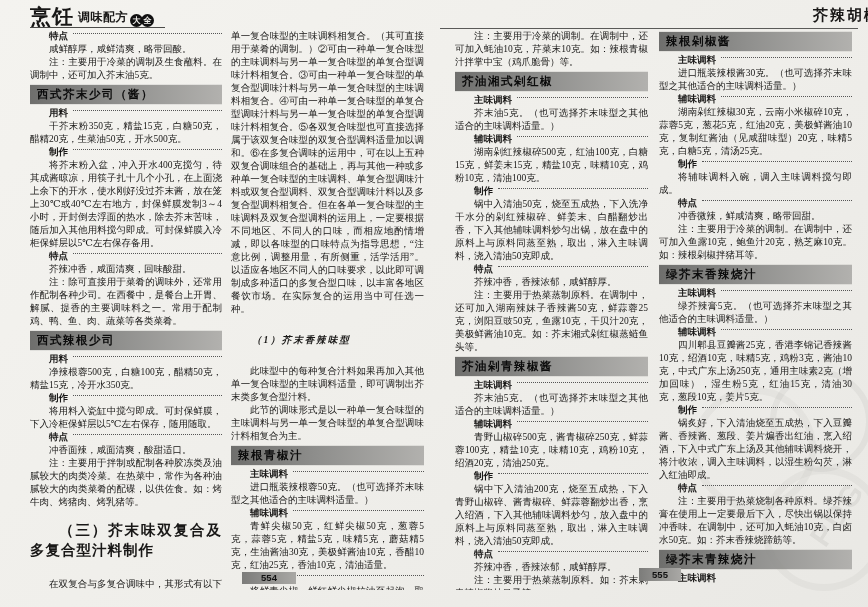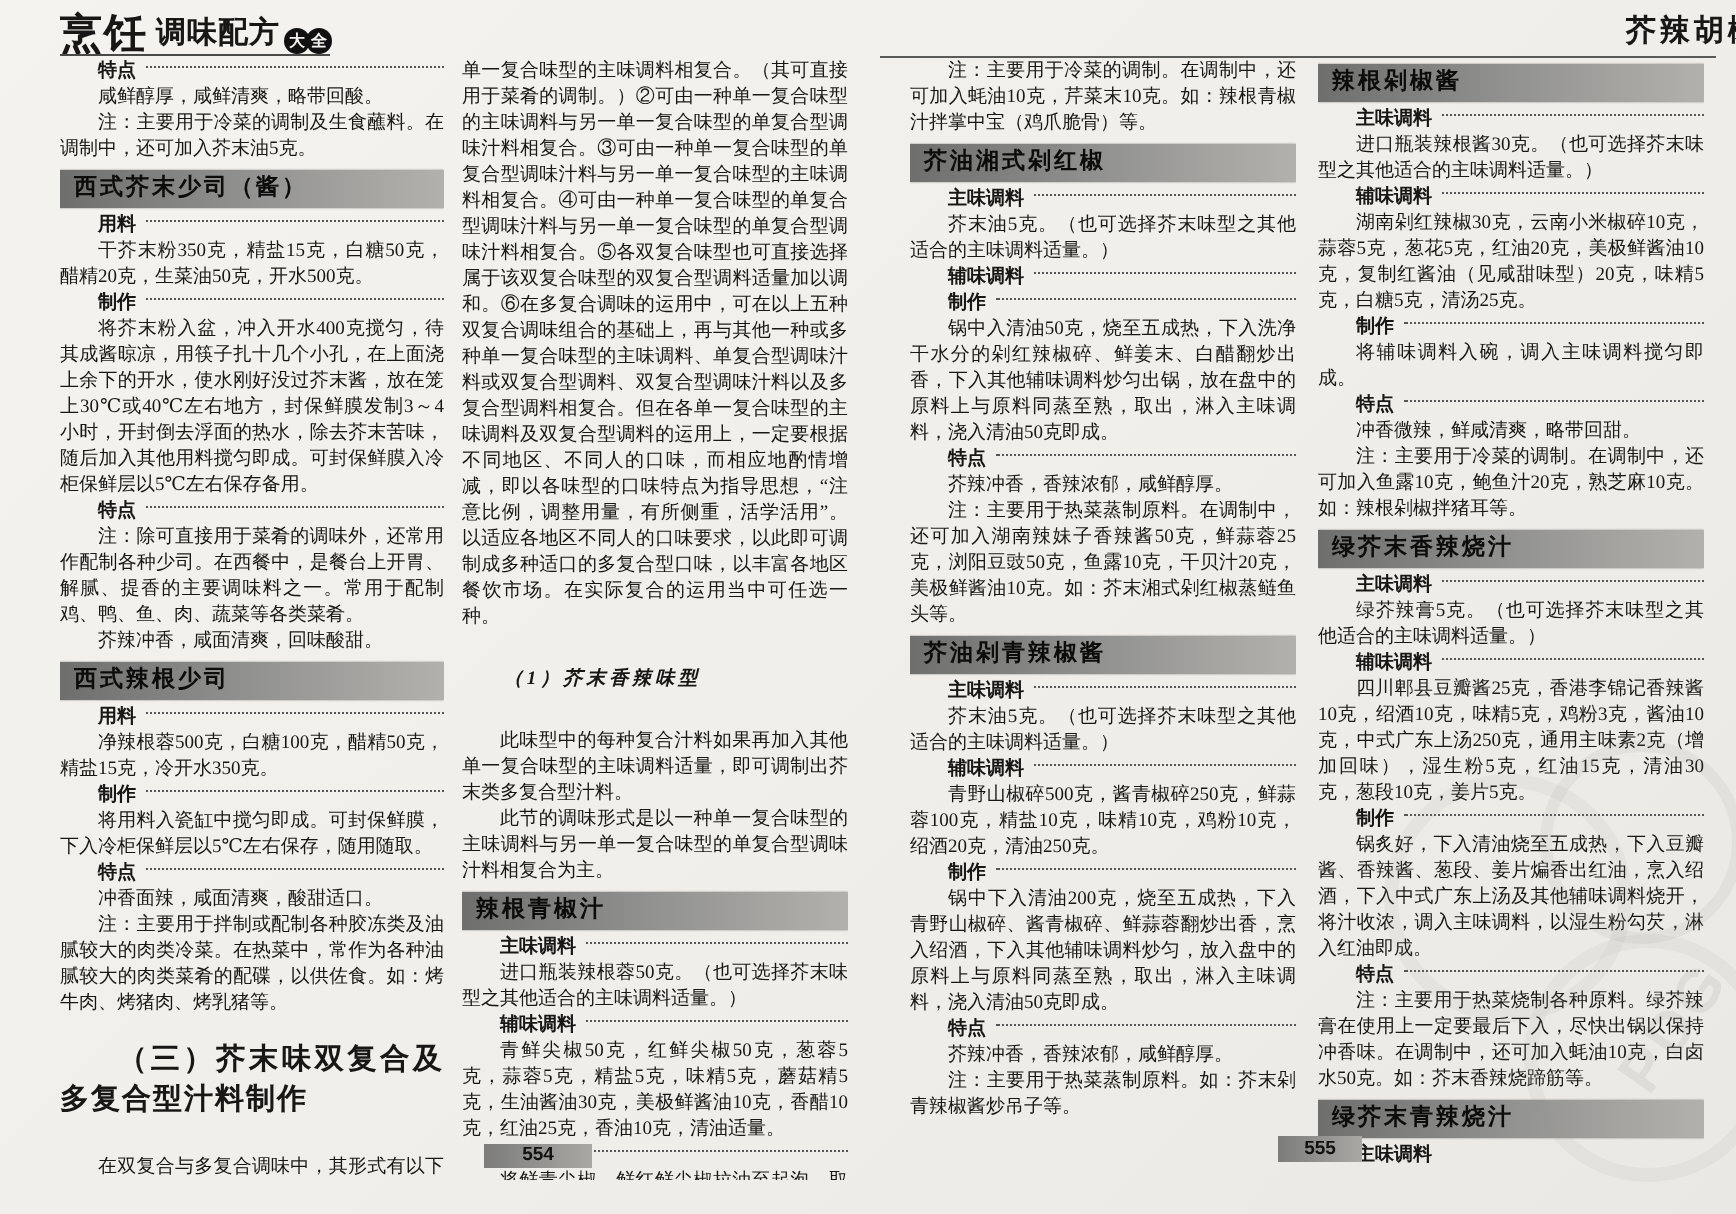--- a/index.html
+++ b/index.html
@@ -5,21 +5,21 @@
   html,body{margin:0;padding:0;}
   body{width:868px;height:607px;overflow:hidden;
        font-family:"Liberation Serif","DejaVu Serif",serif;color:#181716;}
   #spread{position:relative;width:868px;height:607px;
           background:linear-gradient(135deg,#f4f3ef 0%,#efeeea 55%,#e9e8e4 100%);
           overflow:hidden;padding-left:44px;}
 
   
   #logo{position:absolute;left:30px;top:4px;height:24px;display:flex;align-items:flex-end;}
   #logo .logo-main{font-size:21px;font-weight:bold;letter-spacing:1px;line-height:22px;}
-  #logo .logo-sub{font-size:15px;font-weight:bold;margin:0 2px 2px 4px;letter-spacing:0.5px;}
+  #logo .logo-sub{font-size:12px;font-weight:bold;margin:0 2px 2px 4px;letter-spacing:0.5px;}
   .badge-circle{display:inline-flex;align-items:center;justify-content:center;
         width:13px;height:13px;border-radius:50%;background:#111;color:#f4f3ef;
         font-size:8px;font-weight:bold;margin-bottom:1px;}
   #logo .badge-circle + .badge-circle{margin-left:-2px;}
   #rule-left{position:absolute;left:30px;top:27px;width:135px;height:1px;background:#4a4a48;}
   #hdr-right{position:absolute;right:12px;top:6px;display:flex;align-items:center;}
   #hdr-right .hdr-title{font-size:15px;font-weight:bold;letter-spacing:2px;}
   #hdr-right .badge-circle{width:16px;height:16px;font-size:9px;margin-left:3px;}
   #rule-right{position:absolute;left:440px;top:28px;width:418px;height:1px;background:#5a5a58;}
 
@@ -99,22 +99,22 @@
       <div class="blk para">干芥末粉350克，精盐15克，白糖50克，醋精20克，生菜油50克，开水500克。</div>
       <div class="blk label">
         <span>制作</span>
         <span class="dots"></span>
       </div>
       <div class="blk para">将芥末粉入盆，冲入开水400克搅匀，待其成酱晾凉，用筷子扎十几个小孔，在上面浇上余下的开水，使水刚好没过芥末酱，放在笼上30℃或40℃左右地方，封保鲜膜发制3～4小时，开封倒去浮面的热水，除去芥末苦味，随后加入其他用料搅匀即成。可封保鲜膜入冷柜保鲜层以5℃左右保存备用。</div>
       <div class="blk label">
         <span>特点</span>
         <span class="dots"></span>
       </div>
+      <div class="blk para">芥辣冲香，咸面清爽，回味酸甜。</div>
       <div class="blk para">注：除可直接用于菜肴的调味外，还常用作配制各种少司。在西餐中，是餐台上开胃、解腻、提香的主要调味料之一。常用于配制鸡、鸭、鱼、肉、蔬菜等各类菜肴。</div>
-      <div class="blk para">芥辣冲香，咸面清爽，回味酸甜。</div>
       <div class="blk bar">西式辣根少司</div>
       <div class="blk label">
         <span>用料</span>
         <span class="dots"></span>
       </div>
       <div class="blk para">净辣根蓉500克，白糖100克，醋精50克，精盐15克，冷开水350克。</div>
       <div class="blk label">
         <span>制作</span>
         <span class="dots"></span>
       </div>
@@ -155,20 +155,21 @@
       <div class="blk bar">芥油湘式剁红椒</div>
       <div class="blk label">
         <span>主味调料</span>
         <span class="dots"></span>
       </div>
       <div class="blk para">芥末油5克。（也可选择芥末味型之其他适合的主味调料适量。）</div>
       <div class="blk label">
         <span>辅味调料</span>
         <span class="dots"></span>
       </div>
+      <div class="blk para">湖南剁红辣椒碎500克，红油100克，白糖15克，鲜姜末15克，精盐10克，味精10克，鸡粉10克，清油100克。</div>
       <div class="blk label">
         <span>制作</span>
         <span class="dots"></span>
       </div>
       <div class="blk para">锅中入清油50克，烧至五成热，下入洗净干水分的剁红辣椒碎、鲜姜末、白醋翻炒出香，下入其他辅味调料炒匀出锅，放在盘中的原料上与原料同蒸至熟，取出，淋入主味调料，浇入清油50克即成。</div>
       <div class="blk label">
         <span>特点</span>
         <span class="dots"></span>
       </div>
       <div class="blk para">芥辣冲香，香辣浓郁，咸鲜醇厚。</div>

